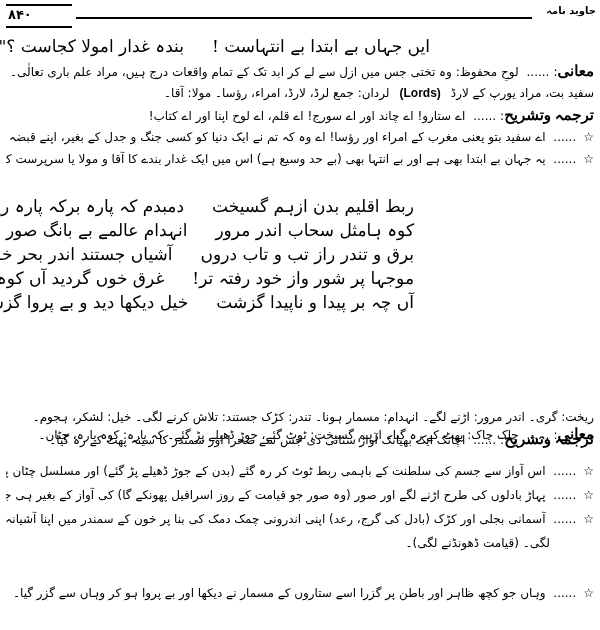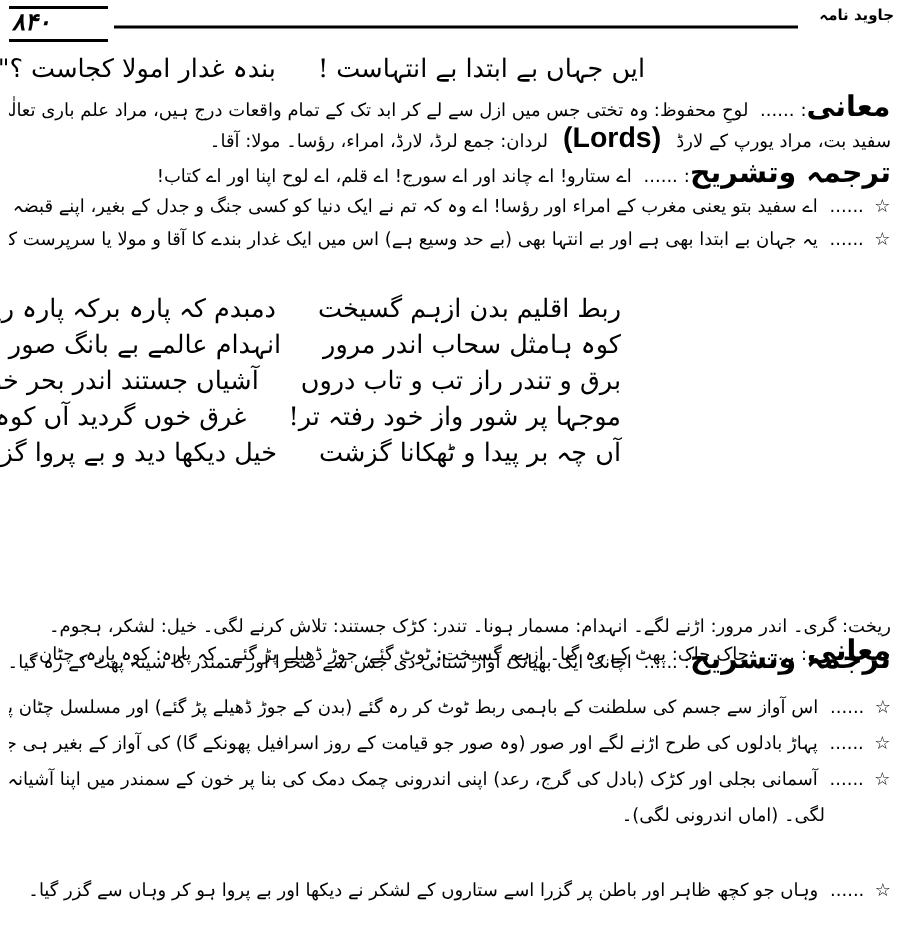--- a/index.html
+++ b/index.html
@@ -41,24 +41,23 @@
       position: absolute;
       left: 6px; top: 4px;
       width: 66px; height: 20px;
       border-top: 2px solid #000;
       border-bottom: 2px solid #000;
       direction: ltr;
     }
     .hdr-pageno {
       position: absolute;
       left: 2px; top: 1px;
-      font-size: 16px;
+      font-size: 13px;
       line-height: 16px;
       font-weight: bold;
-      font-style: italic;
     }
     
     .line {
       position: absolute;
       right: 6px;
       left: 6px;
       white-space: nowrap;
       overflow: hidden;
       font-size: 12px;
       line-height: 18px;
@@ -68,36 +67,37 @@
       position: absolute;
       white-space: nowrap;
       font-family: "DejaVu Serif", serif;
       font-size: 17px;
       line-height: 20px;
       letter-spacing: 3px;
       text-align: right;
     }
     .section-label {
       font-weight: bold;
-      font-size: 19px;
+      font-size: 15px;
       letter-spacing: 0.5px;
+      font-family: Liberation Serif, serif;
     }
     .dots {
       margin: 0 4px;
     }
     .star {
       font-size: 12px;
       margin-left: 3px;
     }
     .latin {
       direction: ltr;
       unicode-bidi: embed;
       font-family: "Liberation Sans", sans-serif;
       font-weight: bold;
-      font-size: 19px;
+      font-size: 12px;
       margin: 0 10px;
     }
     .gap { display: inline-block; width: 28px; }
   </style>
 </head>
 <body>
 
 <div class="page">
 
   <div class="hdr-title">جاوید نامہ</div>
@@ -137,21 +137,21 @@
   <div class="verse-line" style="right:186px; top:220px;">
     <span>کوہ ہامثل سحاب اندر مرور</span><span class="gap"></span><span>انہدام عالمے بے بانگ صور !</span>
   </div>
   <div class="verse-line" style="right:186px; top:244px;">
     <span>برق و تندر راز تب و تاب دروں</span><span class="gap"></span><span>آشیاں جستند اندر بحر خوں !</span>
   </div>
   <div class="verse-line" style="right:186px; top:268px;">
     <span>موجہا پر شور واز خود رفتہ تر!</span><span class="gap"></span><span>غرق خوں گردید آں کوہ و کمر !</span>
   </div>
   <div class="verse-line" style="right:186px; top:292px;">
-    <span>آں چہ بر پیدا و ٹھکانا گزشت</span><span class="gap"></span><span>خیل دیکھا دید و بے پروا گزشت !</span>
+    <span>آں چہ بر پیدا و ناپیدا گزشت</span><span class="gap"></span><span>خیل دیکھا دید و بے پروا گزشت !</span>
   </div>
 
   <div class="line" style="top:386px;margin-top:39px;">
     <span class="section-label">معانی</span><span>:</span><span class="dots">......</span>
     <span>چاک چاک: پھٹ کے رہ گیا۔   ازہم گسیخت: ٹوٹ گئے، جوڑ ڈھیلے پڑ گئے۔   کہ پارہ: کوہ پارہ، چٹان۔</span>
   </div>
   <div class="line" style="top:408px;">
     <span>ریخت: گری۔   اندر مرور: اڑنے لگے۔   انہدام: مسمار ہونا۔   تندر: کڑک   جستند: تلاش کرنے لگی۔   خیل: لشکر، ہجوم۔</span>
   </div>
 
@@ -165,20 +165,20 @@
   </div>
   <div class="line" style="top:486px;">
     <span class="star">☆</span><span class="dots">......</span>
     <span>پہاڑ بادلوں کی طرح اڑنے لگے اور صور (وہ صور جو قیامت کے روز اسرافیل پھونکے گا) کی آواز کے بغیر ہی جہان تہ و بالا ہونے لگا۔</span>
   </div>
   <div class="line" style="top:510px;">
     <span class="star">☆</span><span class="dots">......</span>
     <span>آسمانی بجلی اور کڑک (بادل کی گرج، رعد) اپنی اندرونی چمک دمک کی بنا پر خون کے سمندر میں اپنا آشیانہ (ٹھکانا) تلاش کرنے</span>
   </div>
   <div class="line" style="top:534px; right:50px;">
-    <span>لگی۔ (اماں اندرونی لگی)۔</span>
+    <span>لگی۔ (قیامت ڈھونڈنے لگی)۔</span>
   </div>
   <div class="line" style="top:584px;">
     <span class="star">☆</span><span class="dots">......</span>
-    <span>وہاں جو کچھ ظاہر اور باطن پر گزرا اسے ستاروں کے لشکر نے دیکھا اور بے پروا ہو کر وہاں سے گزر گیا۔</span>
+    <span>وہاں جو کچھ ظاہر اور باطن پر گزرا اسے ستاروں کے مسمار نے دیکھا اور بے پروا ہو کر وہاں سے گزر گیا۔</span>
   </div>
 
 </div>
 
 </body></html>

